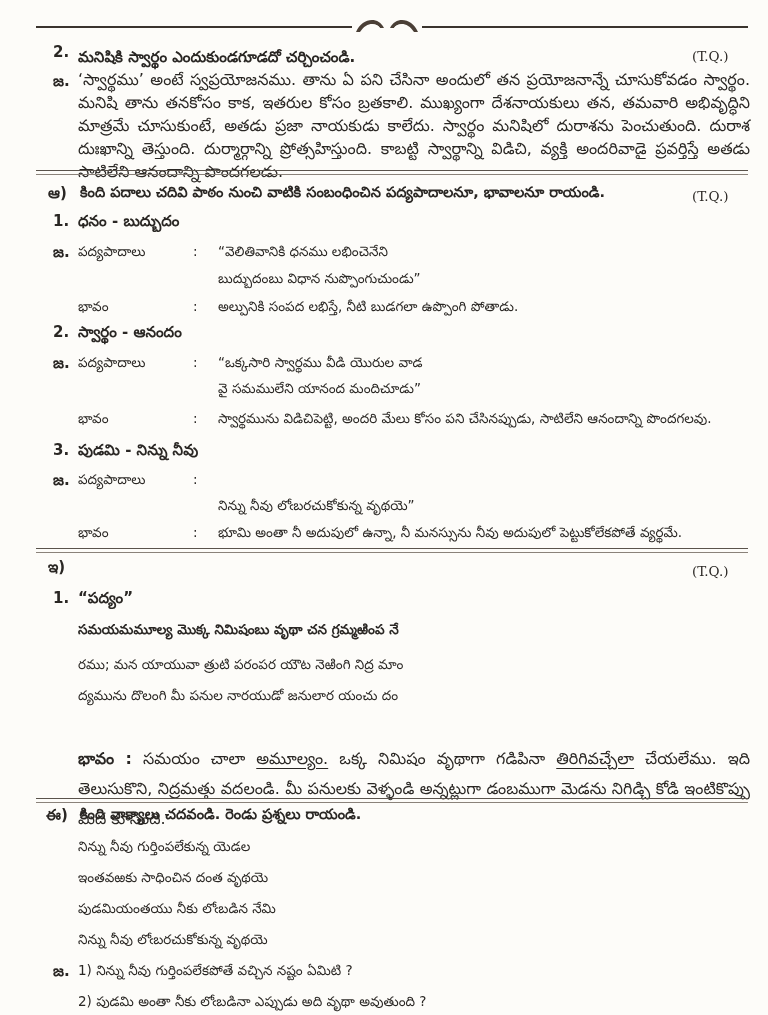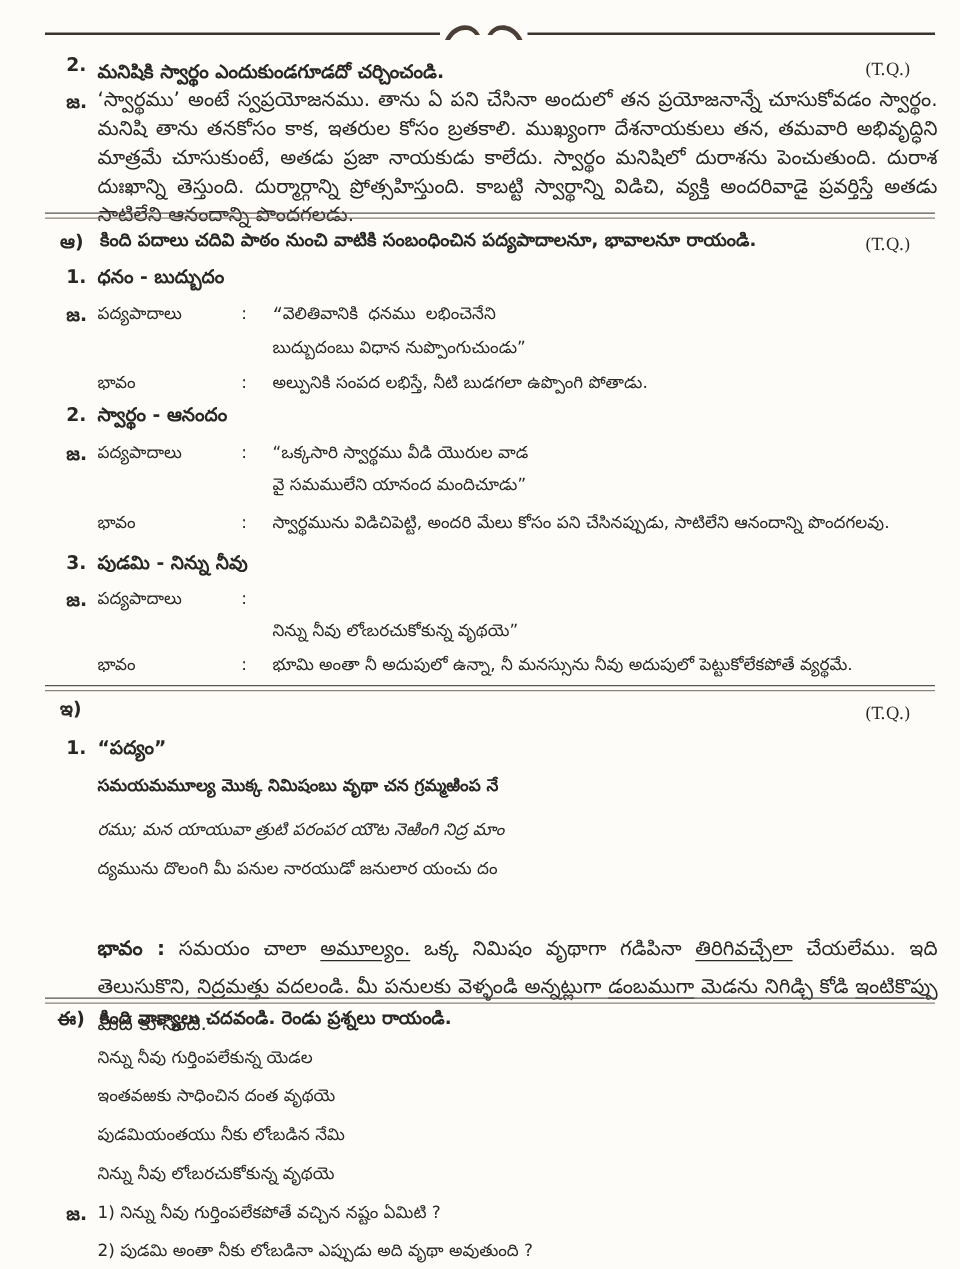--- a/index.html
+++ b/index.html
@@ -54,21 +54,21 @@
 
   <div class="abs qhead" style="left:48px; top:184px;">ఆ)</div>
   <div class="abs qhead" style="left:80px; top:184px; font-size:14.5px;">కింది పదాలు చదివి పాఠం నుంచి వాటికి సంబంధించిన పద్యపాదాలనూ, భావాలనూ రాయండి.</div>
   <div class="abs tq" style="left:692px; top:188px;">(T.Q.)</div>
 
   <div class="abs num" style="left:53px; top:212px;">1.</div>
   <div class="abs qhead" style="left:78px; top:212px;">ధనం - బుద్బుదం</div>
   <div class="abs num" style="left:53px; top:243px;">జ.</div>
   <div class="abs body" style="left:78px; top:243px;">పద్యపాదాలు</div>
   <div class="abs body" style="left:193px; top:243px;">:</div>
-  <div class="abs body" style="left:218px; top:243px;font-family:Liberation Mono, monospace;">“వెలితివానికి ధనము లభించెనేని</div>
+  <div class="abs body" style="left:218px; top:243px;">“వెలితివానికి ధనము లభించెనేని</div>
   <div class="abs body" style="left:218px; top:270px;">బుద్బుదంబు విధాన నుప్పొంగుచుండు”</div>
   <div class="abs body" style="left:78px; top:298px;">భావం</div>
   <div class="abs body" style="left:193px; top:298px;">:</div>
   <div class="abs body" style="left:218px; top:298px;">అల్పునికి సంపద లభిస్తే, నీటి బుడగలా ఉప్పొంగి పోతాడు.</div>
 
   <div class="abs num" style="left:53px; top:323px;">2.</div>
   <div class="abs qhead" style="left:78px; top:323px;">స్వార్థం - ఆనందం</div>
   <div class="abs num" style="left:53px; top:354px;">జ.</div>
   <div class="abs body" style="left:78px; top:354px;">పద్యపాదాలు</div>
   <div class="abs body" style="left:193px; top:354px;">:</div>
@@ -89,21 +89,21 @@
   <div class="abs body" style="left:218px; top:524px;">భూమి అంతా నీ అదుపులో ఉన్నా, నీ మనస్సును నీవు అదుపులో పెట్టుకోలేకపోతే వ్యర్థమే.</div>
 
   <div class="dbl-rule" style="top:548px;"></div>
 
   <div class="abs qhead" style="left:48px; top:558px;">ఇ)</div>
   <div class="abs tq" style="left:692px; top:563px;">(T.Q.)</div>
   <div class="abs num" style="left:53px; top:589px;">1.</div>
   <div class="abs qhead" style="left:78px; top:589px;">“పద్యం”</div>
 
   <div class="abs body" style="left:78px; top:621px;font-weight:bold;">సమయమమూల్య మొక్క నిమిషంబు వృథా చన గ్రమ్మఱింప నే</div>
-  <div class="abs body" style="left:78px; top:656px;font-style:italic;">రము; మన యాయువా త్రుటి పరంపర యౌట నెఱింగి నిద్ర మాం</div>
+  <div class="abs body" style="left:78px; top:656px;">రము; మన యాయువా త్రుటి పరంపర యౌట నెఱింగి నిద్ర మాం</div>
   <div class="abs body" style="left:78px; top:687px;">ద్యమును దొలంగి మీ పనుల నారయుడో జనులార యంచు దం</div>
 
   <div class="para" style="top:744px; line-height:30px;">
     <span style="font-weight:bold;">భావం :</span>
     <span>సమయం చాలా</span>
     <span class="u">అమూల్యం.</span>
     <span>ఒక్క నిమిషం వృథాగా గడిపినా</span>
     <span class="u">తిరిగివచ్చేలా</span>
     <span>చేయలేము. ఇది తెలుసుకొని,</span>
     <span class="u">నిద్రమత్తు</span>

